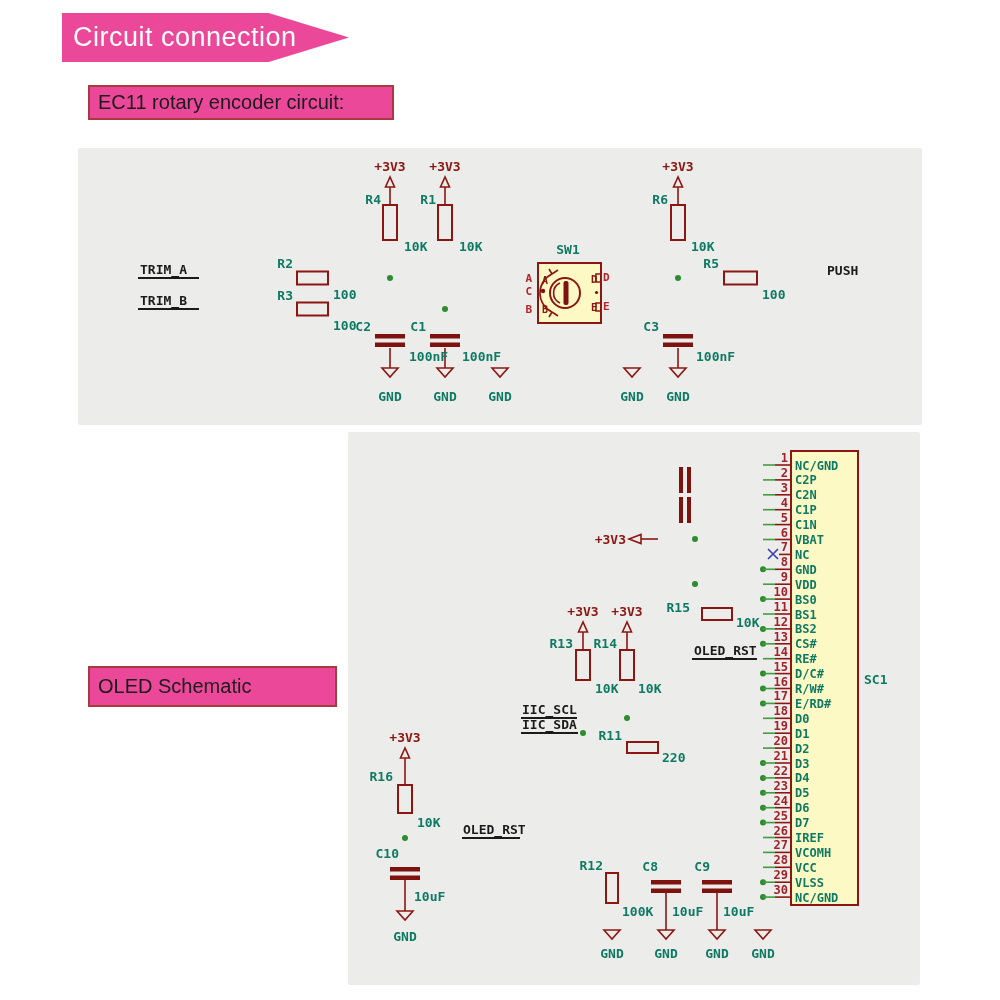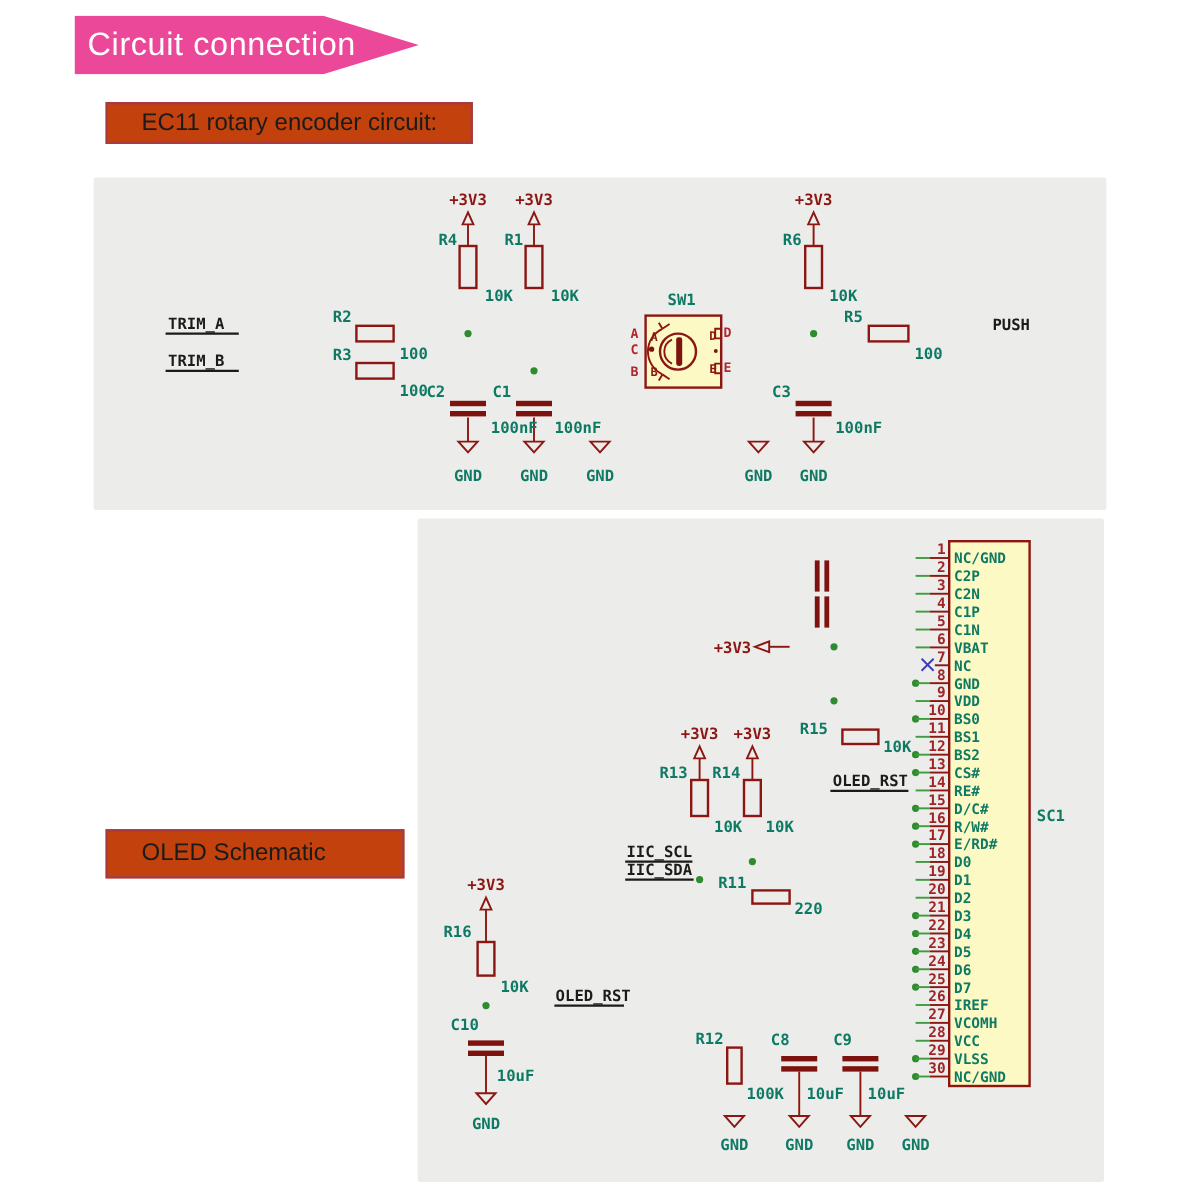--- a/index.html
+++ b/index.html
@@ -2,25 +2,25 @@
 <html><head>
 <meta charset="utf-8">
 <style>
   html,body{margin:0;padding:0;}
   body{width:1000px;height:1000px;background:#ffffff;position:relative;
        font-family:"Liberation Sans", sans-serif;overflow:hidden;}
   .banner{position:absolute;left:62px;top:13px;width:287px;height:49px;background:#ec4899;
           clip-path:polygon(0 0,72% 0,100% 50%,72% 100%,0 100%);
           color:#ffffff;font-size:27px;font-weight:500;line-height:49px;padding-left:11px;
           box-sizing:border-box;letter-spacing:0.5px;}
-  .label-box{position:absolute;background:#c2410c;border:2px solid #a83a40;
+  .label-box{position:absolute;background:#ec4899;border:2px solid #a83a40;
              color:#1b1b1b;font-size:20px;display:flex;align-items:center;
-             padding-left:28px;box-sizing:border-box;}
+             padding-left:8px;box-sizing:border-box;}
   #ec11-box{left:88px;top:85px;width:306px;height:35px;}
-  #oled-box{left:88px;top:691px;width:249px;height:41px;text-align:center;}
+  #oled-box{left:88px;top:666px;width:249px;height:41px;text-align:center;}
   svg{position:absolute;left:0;top:0;}
   svg text{font-family:"DejaVu Sans Mono", monospace;font-weight:bold;}
   .w{stroke:#3f9d3f;stroke-width:1.6;fill:none;}
   .m{stroke:#8c1712;stroke-width:1.6;fill:none;}
   .m2{stroke:#8c1712;stroke-width:2;fill:none;}
   .blk{stroke:#1b1b1b;stroke-width:1.8;fill:none;}
   .plate{fill:#7d120e;}
   .dot{fill:#2e8b2e;}
   .nc{stroke:#3c3cb4;stroke-width:1.6;fill:none;}
   .chipfill{fill:#fcf9c5;stroke:#8c1712;stroke-width:2;}

